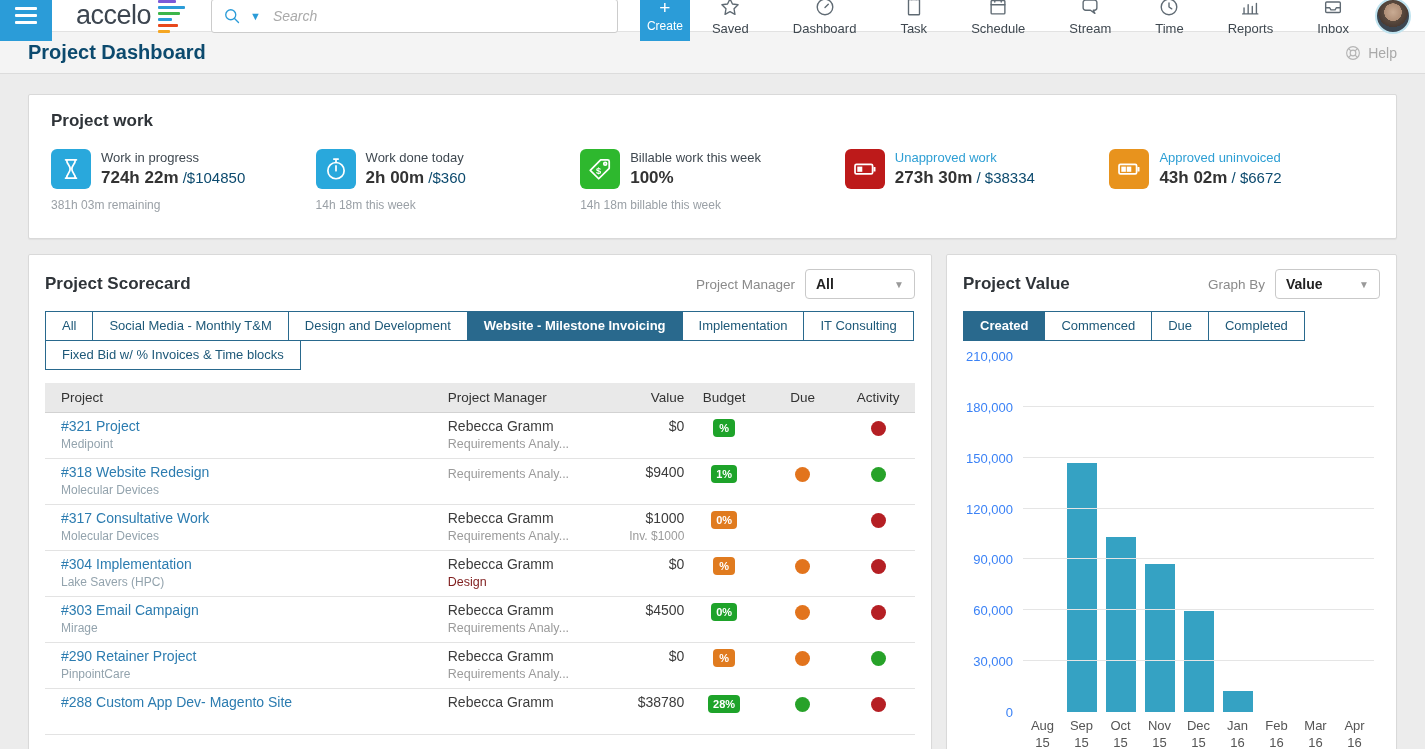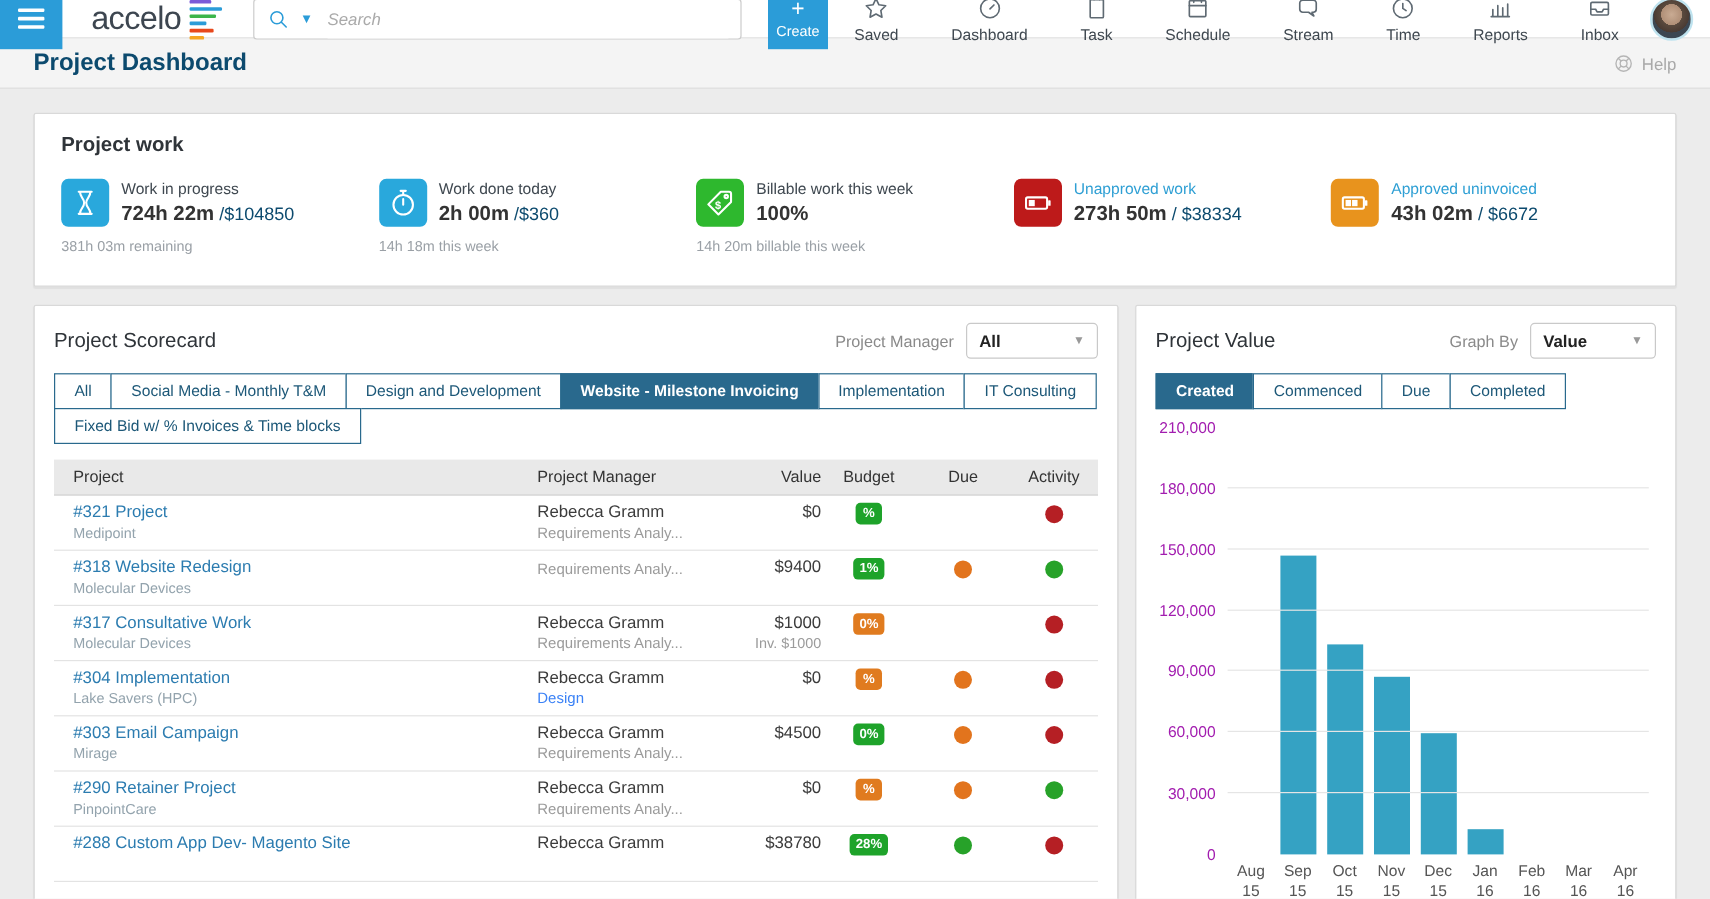--- a/index.html
+++ b/index.html
@@ -58,21 +58,21 @@
   .stat-value { font-size:17px; color:#333; margin-top:3px; }
   .stat-value b { font-weight:bold; }
   .stat-value .sfx { font-weight:normal; font-size:15px; color:#0c4a6e; }
   .stat-sub { font-size:12px; color:#9aa0a6; margin-top:9px; }
 
   
   .panels { display:flex; gap:14px; margin-top:15px; align-items:flex-start; }
   .scorecard { width:904px; min-height:700px; padding:14px 16px; }
   .valuecard { width:451px; min-height:700px; padding:14px 16px; }
   .panel-head { display:flex; align-items:center; justify-content:space-between; }
-  .panel-head h2 { font-size:17px; font-weight:normal; color:#2f3439; }
+  .panel-head h2 { font-size:17px; font-weight:bold; color:#2f3439; }
   .panel-filter { display:flex; align-items:center; gap:10px; }
   .filter-label { font-size:13.5px; color:#8a8a8a; }
   .select { border:1px solid #c9c9c9; border-radius:4px; height:30px; background:#fff; cursor:pointer;
     display:flex; align-items:center; justify-content:space-between; padding:0 10px; min-width:110px; }
   .select b { font-size:14px; color:#222; }
   .select .caret { color:#999; font-size:10px; margin-left:14px; }
 
   
   .tabs { display:flex; flex-wrap:wrap; margin-top:12px; }
   .tab { border:1px solid #29698d; margin-right:-1px; margin-bottom:-1px; background:#fff;
@@ -87,31 +87,31 @@
   .col-project { width:405px; padding-left:16px; }
   .col-manager { width:150px; }
   .col-value { width:88px; text-align:right; }
   .col-budget { width:80px; text-align:center; }
   .col-due { width:78px; text-align:center; }
   .col-activity { width:74px; text-align:center; }
   .p-link { color:#2c7cb0; font-size:14px; cursor:pointer; }
   .p-client { color:#93a3ad; font-size:12px; margin-top:3px; }
   .m-name { font-size:14px; color:#3c3c3c; }
   .m-role { font-size:12.5px; color:#9b9b9b; margin-top:3px; }
-  .m-role.purple { color:#3b82f6; cursor:pointer; }
+  .m-role.purple { color:#7f1d1d; cursor:pointer; }
   .v-main { font-size:14px; color:#3c3c3c; }
   .v-sub { font-size:12px; color:#9b9b9b; margin-top:3px; }
   .badge { display:inline-block; min-width:22px; padding:3px 5px; border-radius:4px;
     color:#fff; font-weight:bold; font-size:11px; margin-top:1px; }
   .dot { width:15px; height:15px; border-radius:50%; display:inline-block; margin-top:3px; }
 
   
   .chart { display:flex; margin-top:16px; }
   .chart-y { width:60px; position:relative; height:356px; flex:0 0 auto; }
-  .y-label { position:absolute; right:10px; transform:translateY(50%); font-size:13px; color:#a21caf; }
+  .y-label { position:absolute; right:10px; transform:translateY(50%); font-size:13px; color:#3b82f6; }
   .chart-plot { position:relative; flex:1; height:356px; margin-right:6px; }
   .gridline { position:absolute; left:0; right:0; height:1px; background:#e5e5e5; }
   .chart-bars { position:absolute; left:0; right:0; top:0; bottom:0; display:flex;
     justify-content:space-around; align-items:flex-end; }
   .bar-slot { width:38px; height:100%; display:flex; align-items:flex-end; justify-content:center; }
   .bar { width:30px; }
   .x-axis { display:flex; justify-content:space-around; margin:6px 6px 0 60px; }
   .x-label { width:38px; text-align:center; font-size:13px; color:#555; line-height:1.3; }
 
   svg.ic { display:block; }
@@ -278,34 +278,34 @@
                 <path d="M12.6 3.5h6.4a1.5 1.5 0 011.5 1.5v6.4L10.8 21 3 13.2z"></path>
                 <circle cx="16.8" cy="7.2" r="1.3"></circle>
                 <text x="8.2" y="16.5" font-size="8.5" font-weight="bold" fill="#fff" stroke="none" font-family="Liberation Sans, sans-serif">$</text>
               </svg>
             </div>
             <div class="stat-body">
               <div class="stat-label">Billable work this week</div>
               <div class="stat-value"><b>100%</b><span class="sfx"></span></div>
             </div>
           </div>
-          <div class="stat-sub">14h 20m billable this week</div>
+          <div class="stat-sub">14h 18m billable this week</div>
         </div>
         <div class="stat">
           <div class="stat-top">
             <div class="stat-icon" style="background: rgb(189, 26, 26);">
               <svg class="ic" width="26" height="26" viewBox="0 0 24 24" fill="none" stroke="#fff" stroke-width="1.6" stroke-linecap="round" stroke-linejoin="round">
                 <rect x="2.8" y="7.8" width="16.2" height="8.8" rx="1.3"></rect>
                 <rect x="19.8" y="10.1" width="1.9" height="4.2" rx="0.5" fill="#fff" stroke="none"></rect>
                 <rect x="4.9" y="9.8" width="4.6" height="4.8" fill="#fff" stroke="none"></rect>
               </svg>
             </div>
             <div class="stat-body">
               <div class="stat-label link">Unapproved work</div>
-              <div class="stat-value"><b>273h 50m</b><span class="sfx"> / $38334</span></div>
+              <div class="stat-value"><b>273h 30m</b><span class="sfx"> / $38334</span></div>
             </div>
           </div>
         </div>
         <div class="stat">
           <div class="stat-top">
             <div class="stat-icon" style="background: rgb(232, 147, 29);">
               <svg class="ic" width="26" height="26" viewBox="0 0 24 24" fill="none" stroke="#fff" stroke-width="1.6" stroke-linecap="round" stroke-linejoin="round">
                 <rect x="2.8" y="7.8" width="16.2" height="8.8" rx="1.3"></rect>
                 <rect x="19.8" y="10.1" width="1.9" height="4.2" rx="0.5" fill="#fff" stroke="none"></rect>
                 <rect x="4.9" y="9.8" width="4.2" height="4.8" fill="#fff" stroke="none"></rect>

